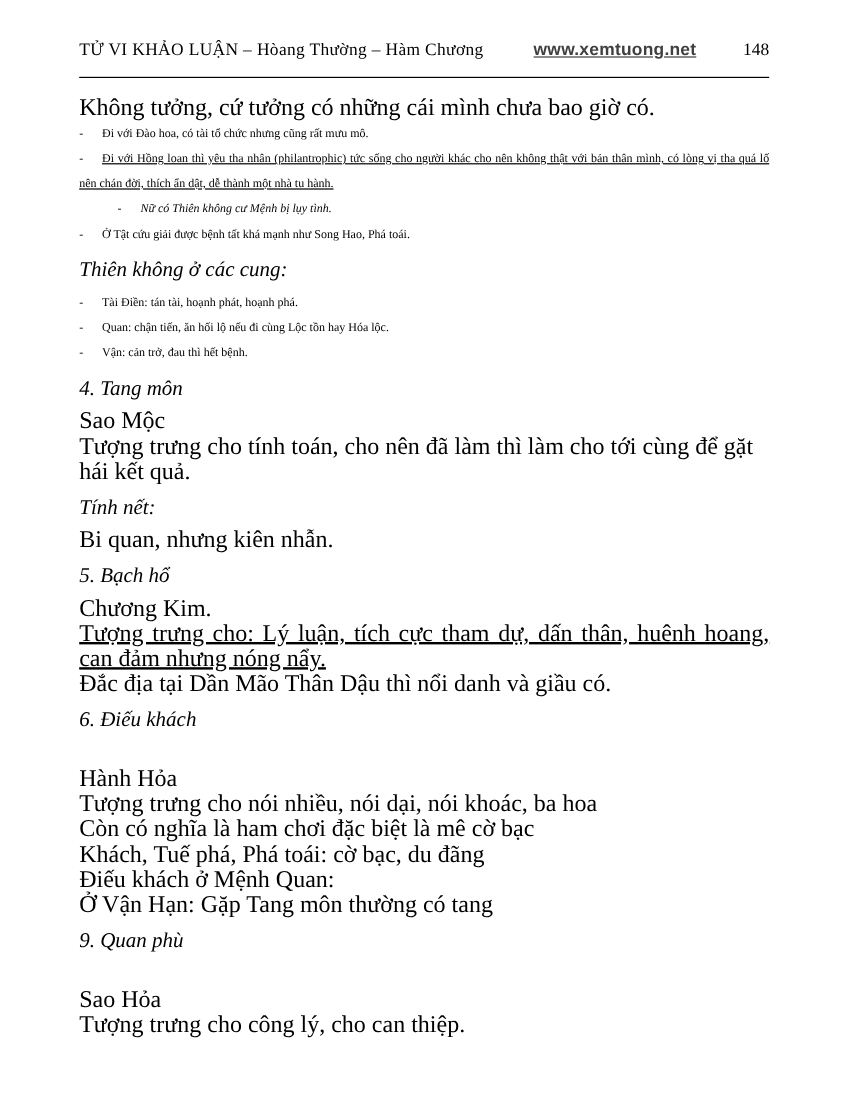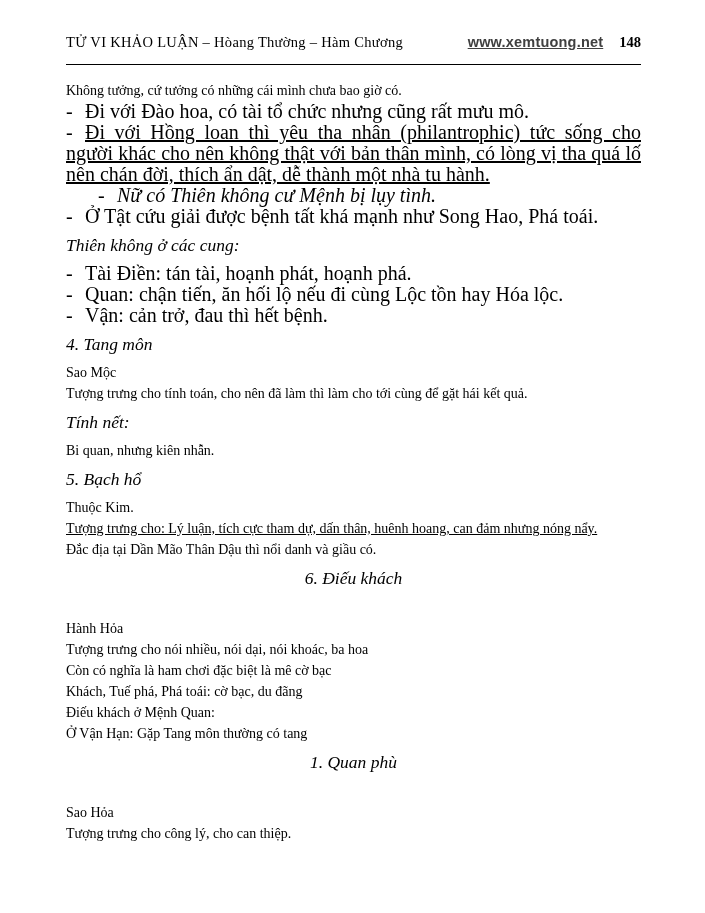--- a/index.html
+++ b/index.html
@@ -10,35 +10,35 @@
   }
   .page { box-sizing:border-box; width:705px; height:817px; padding:34px 64px 0 66px; }
 
   .header { display:flex; align-items:baseline; font-size:14.5px; white-space:nowrap; }
   .htitle { flex:1 1 auto; letter-spacing:0.3px; }
   .hurl {
     font-family:"Liberation Sans","DejaVu Sans",sans-serif;
     font-weight:bold; font-size:14.5px; letter-spacing:0.2px;
     color:#0000ee; text-decoration:underline; cursor:pointer;
   }
-  .hpage { margin-left:16px; font-size:14.5px;font-weight:bold; }
+  .hpage { margin-left:39px; font-size:14.5px; }
   .rule { border:none; border-top:1.6px solid #000; margin:13px 0 0 0; }
 
   .body { margin-top:15px; }
-  .line { margin:0; font-size:14px; line-height:21px; }
-  .bullet { margin:0; font-size:20px; line-height:21px; }
+  .line { margin:0; font-size:20px; line-height:21px; }
+  .bullet { margin:0; font-size:10px; line-height:21px; }
   .marker { display:inline-block; width:19px; }
   .it { font-style:italic;margin-left:32px; }
   .just { text-align:justify;text-decoration:underline; }
 
   .heading {
     font-style:italic; font-size:17.5px; line-height:22px;
     margin:7px 0 7px 0; font-weight:normal;
   }
-  .heading.gap-after { margin-bottom:29px;text-align:center; }
+  .heading.gap-after { margin-bottom:29px; }
 </style>
 </head>
 <body>
 
 <div class="page">
 
   <div class="header">
     <span class="htitle">TỬ VI KHẢO LUẬN – Hòang Thường – Hàm Chương</span>
     <a class="hurl" style="color: #404040;">www.xemtuong.net</a>
     <span class="hpage">148</span>
@@ -60,30 +60,30 @@
     <div class="bullet"><span class="marker">-</span><span>Vận: cản trở, đau thì hết bệnh.</span></div>
 
     <h2 class="heading">4. Tang môn</h2>
     <p class="line">Sao Mộc</p>
     <p class="line">Tượng trưng cho tính toán, cho nên đã làm thì làm cho tới cùng để gặt hái kết quả.</p>
 
     <h2 class="heading">Tính nết:</h2>
     <p class="line">Bi quan, nhưng kiên nhẫn.</p>
 
     <h2 class="heading">5. Bạch hổ</h2>
-    <p class="line">Thuộc Kim.</p>
+    <p class="line">Chương Kim.</p>
     <p class="line just">Tượng trưng cho: Lý luận, tích cực tham dự, dấn thân, huênh hoang, can đảm nhưng nóng nẩy.</p>
     <p class="line">Đắc địa tại Dần Mão Thân Dậu thì nổi danh và giầu có.</p>
 
     <h2 class="heading gap-after">6. Điếu khách</h2>
     <p class="line">Hành Hỏa</p>
     <p class="line">Tượng trưng cho nói nhiều, nói dại, nói khoác, ba hoa</p>
     <p class="line">Còn có nghĩa là ham chơi đặc biệt là mê cờ bạc</p>
     <p class="line">Khách, Tuế phá, Phá toái: cờ bạc, du đãng</p>
     <p class="line">Điếu khách ở Mệnh Quan:</p>
     <p class="line">Ở Vận Hạn: Gặp Tang môn thường có tang</p>
 
-    <h2 class="heading gap-after">1. Quan phù</h2>
+    <h2 class="heading gap-after">9. Quan phù</h2>
     <p class="line">Sao Hỏa</p>
     <p class="line">Tượng trưng cho công lý, cho can thiệp.</p>
 
   </div>
 </div>
 
 </body></html>

